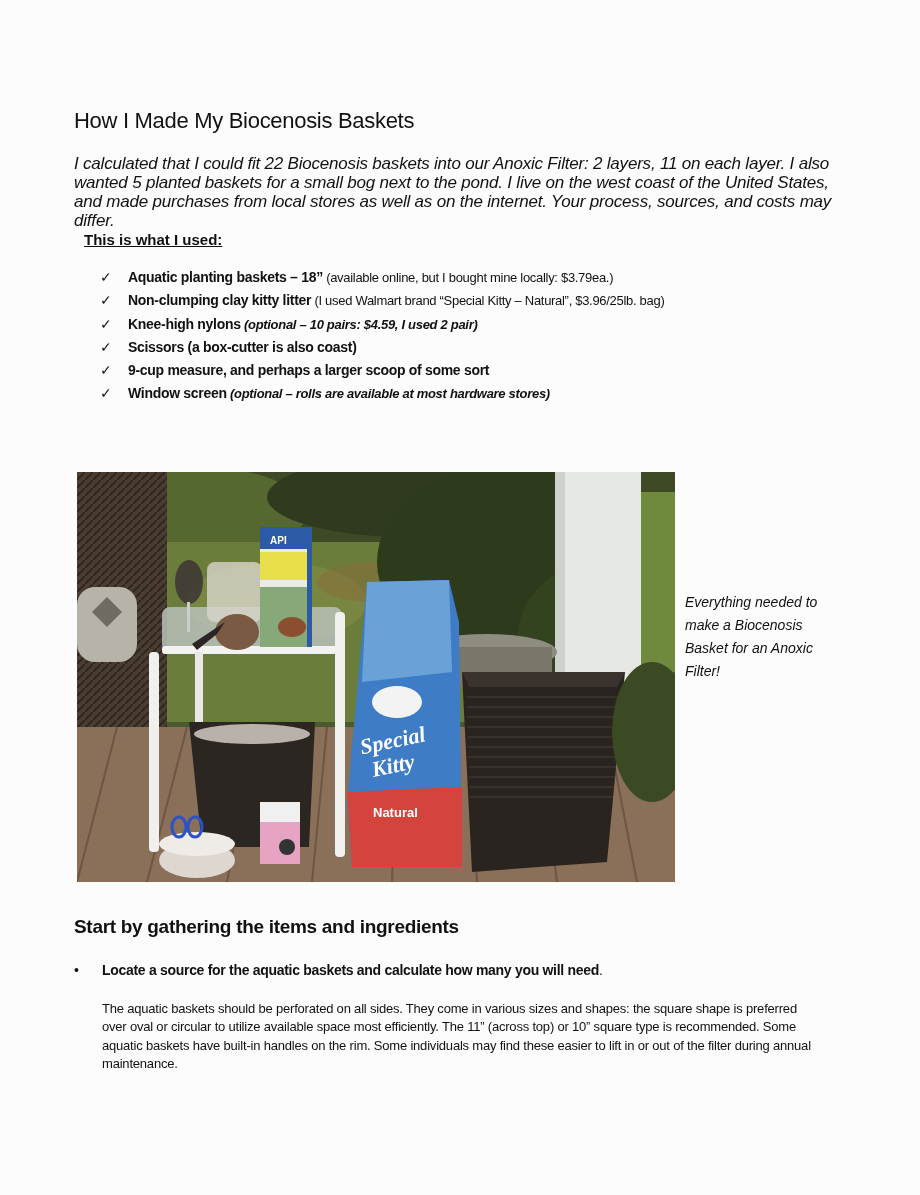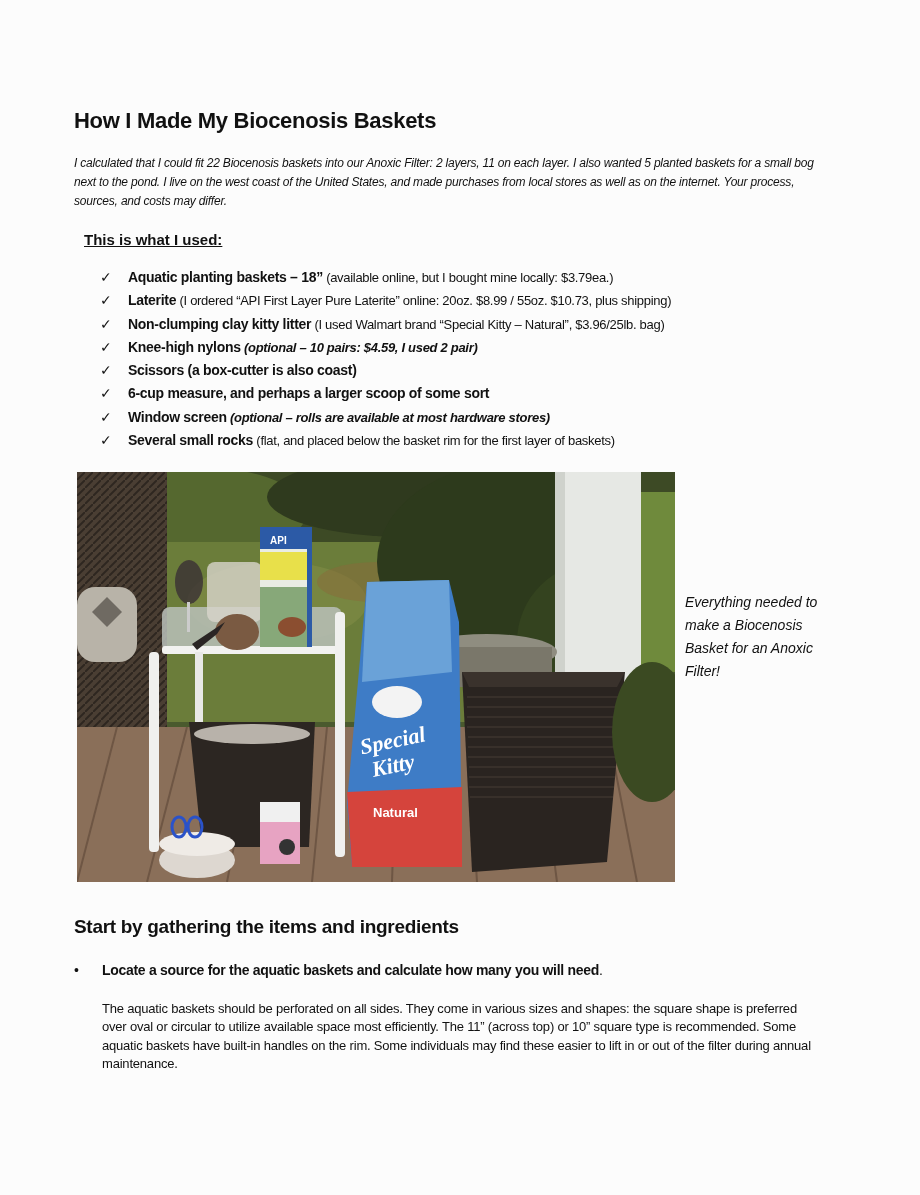--- a/index.html
+++ b/index.html
@@ -8,26 +8,26 @@
       background: #fcfcfc;
       position: relative;
       overflow: hidden;
       font-family: "Liberation Sans", sans-serif;
       color: #111;
     }
     .page { position: absolute; left: 0; top: 0; width: 920px; height: 1195px; }
 
     .title {
       position: absolute; left: 74px; top: 108px;
-      font-size: 22px; font-weight: bold; letter-spacing: -0.3px;
+      font-size: 22px; font-weight: normal; letter-spacing: -0.3px;
       margin: 0;
     }
     .intro {
       position: absolute; left: 74px; top: 154px; width: 760px;
-      font-size: 12px; font-style: italic; line-height: 19px;
+      font-size: 17px; font-style: italic; line-height: 19px;
       margin: 0; letter-spacing: -0.2px;
     }
     .used-heading {
       position: absolute; left: 84px; top: 231px;
       font-size: 15px; font-weight: bold; text-decoration: underline;
       margin: 0;
     }
     .checklist {
       position: absolute; left: 100px; top: 266px;
       list-style: none; margin: 0; padding: 0;
@@ -78,39 +78,33 @@
 
   <p class="intro">I calculated that I could fit 22 Biocenosis baskets into our Anoxic Filter: 2 layers, 11 on each layer. I also wanted 5 planted baskets for a small bog next to the pond. I live on the west coast of the United States, and made purchases from local stores as well as on the internet. Your process, sources, and costs may differ.</p>
 
   <h2 class="used-heading">This is what I used:</h2>
 
   <ul class="checklist">
     <li>
       <span class="check">✓</span><span class="bold">Aquatic planting baskets – 18”</span><span class="note-plain">  (available online, but I bought mine locally: $3.79ea.)</span>
     </li>
     <li>
-      <span class="check">✓</span><span class="bold">Laterite</span><span class="note-plain"> (I ordered “API First Layer Pure Laterite” online:  20oz. $8.99 / 55oz. $10.73, plus shipping)</span>
-    </li>
-    <li>
       <span class="check">✓</span><span class="bold">Non-clumping clay kitty litter</span><span class="note-plain"> (I used Walmart brand “Special Kitty – Natural”, $3.96/25lb. bag)</span>
     </li>
     <li>
       <span class="check">✓</span><span class="bold">Knee-high nylons</span><span class="note-italic"> (optional – 10 pairs: $4.59, I used 2 pair)</span>
     </li>
     <li>
       <span class="check">✓</span><span class="bold">Scissors (a box-cutter is also coast)</span><span class="note-plain"></span>
     </li>
     <li>
-      <span class="check">✓</span><span class="bold">6-cup measure, and perhaps a larger scoop of some sort</span><span class="note-plain"></span>
+      <span class="check">✓</span><span class="bold">9-cup measure, and perhaps a larger scoop of some sort</span><span class="note-plain"></span>
     </li>
     <li>
       <span class="check">✓</span><span class="bold">Window screen</span><span class="note-italic"> (optional – rolls are available at most hardware stores)</span>
-    </li>
-    <li>
-      <span class="check">✓</span><span class="bold">Several small rocks</span><span class="note-plain"> (flat, and placed below the basket rim for the first layer of baskets)</span>
     </li>
   </ul>
 
   <div class="photo" title="Supplies on a deck: glass side table with laterite box, Special Kitty Natural litter bag, stack of black aquatic baskets, bowl with scissors">
     <svg width="598" height="410" viewBox="0 0 598 410" xmlns="http://www.w3.org/2000/svg">
 
       <rect x="0" y="0" width="598" height="410" fill="#4a5a2e"></rect>
       <rect x="0" y="0" width="598" height="90" fill="#3d4a25"></rect>
       <ellipse cx="120" cy="40" rx="110" ry="45" fill="#55682f"></ellipse>
       <ellipse cx="330" cy="25" rx="140" ry="40" fill="#2f3a1e"></ellipse>

